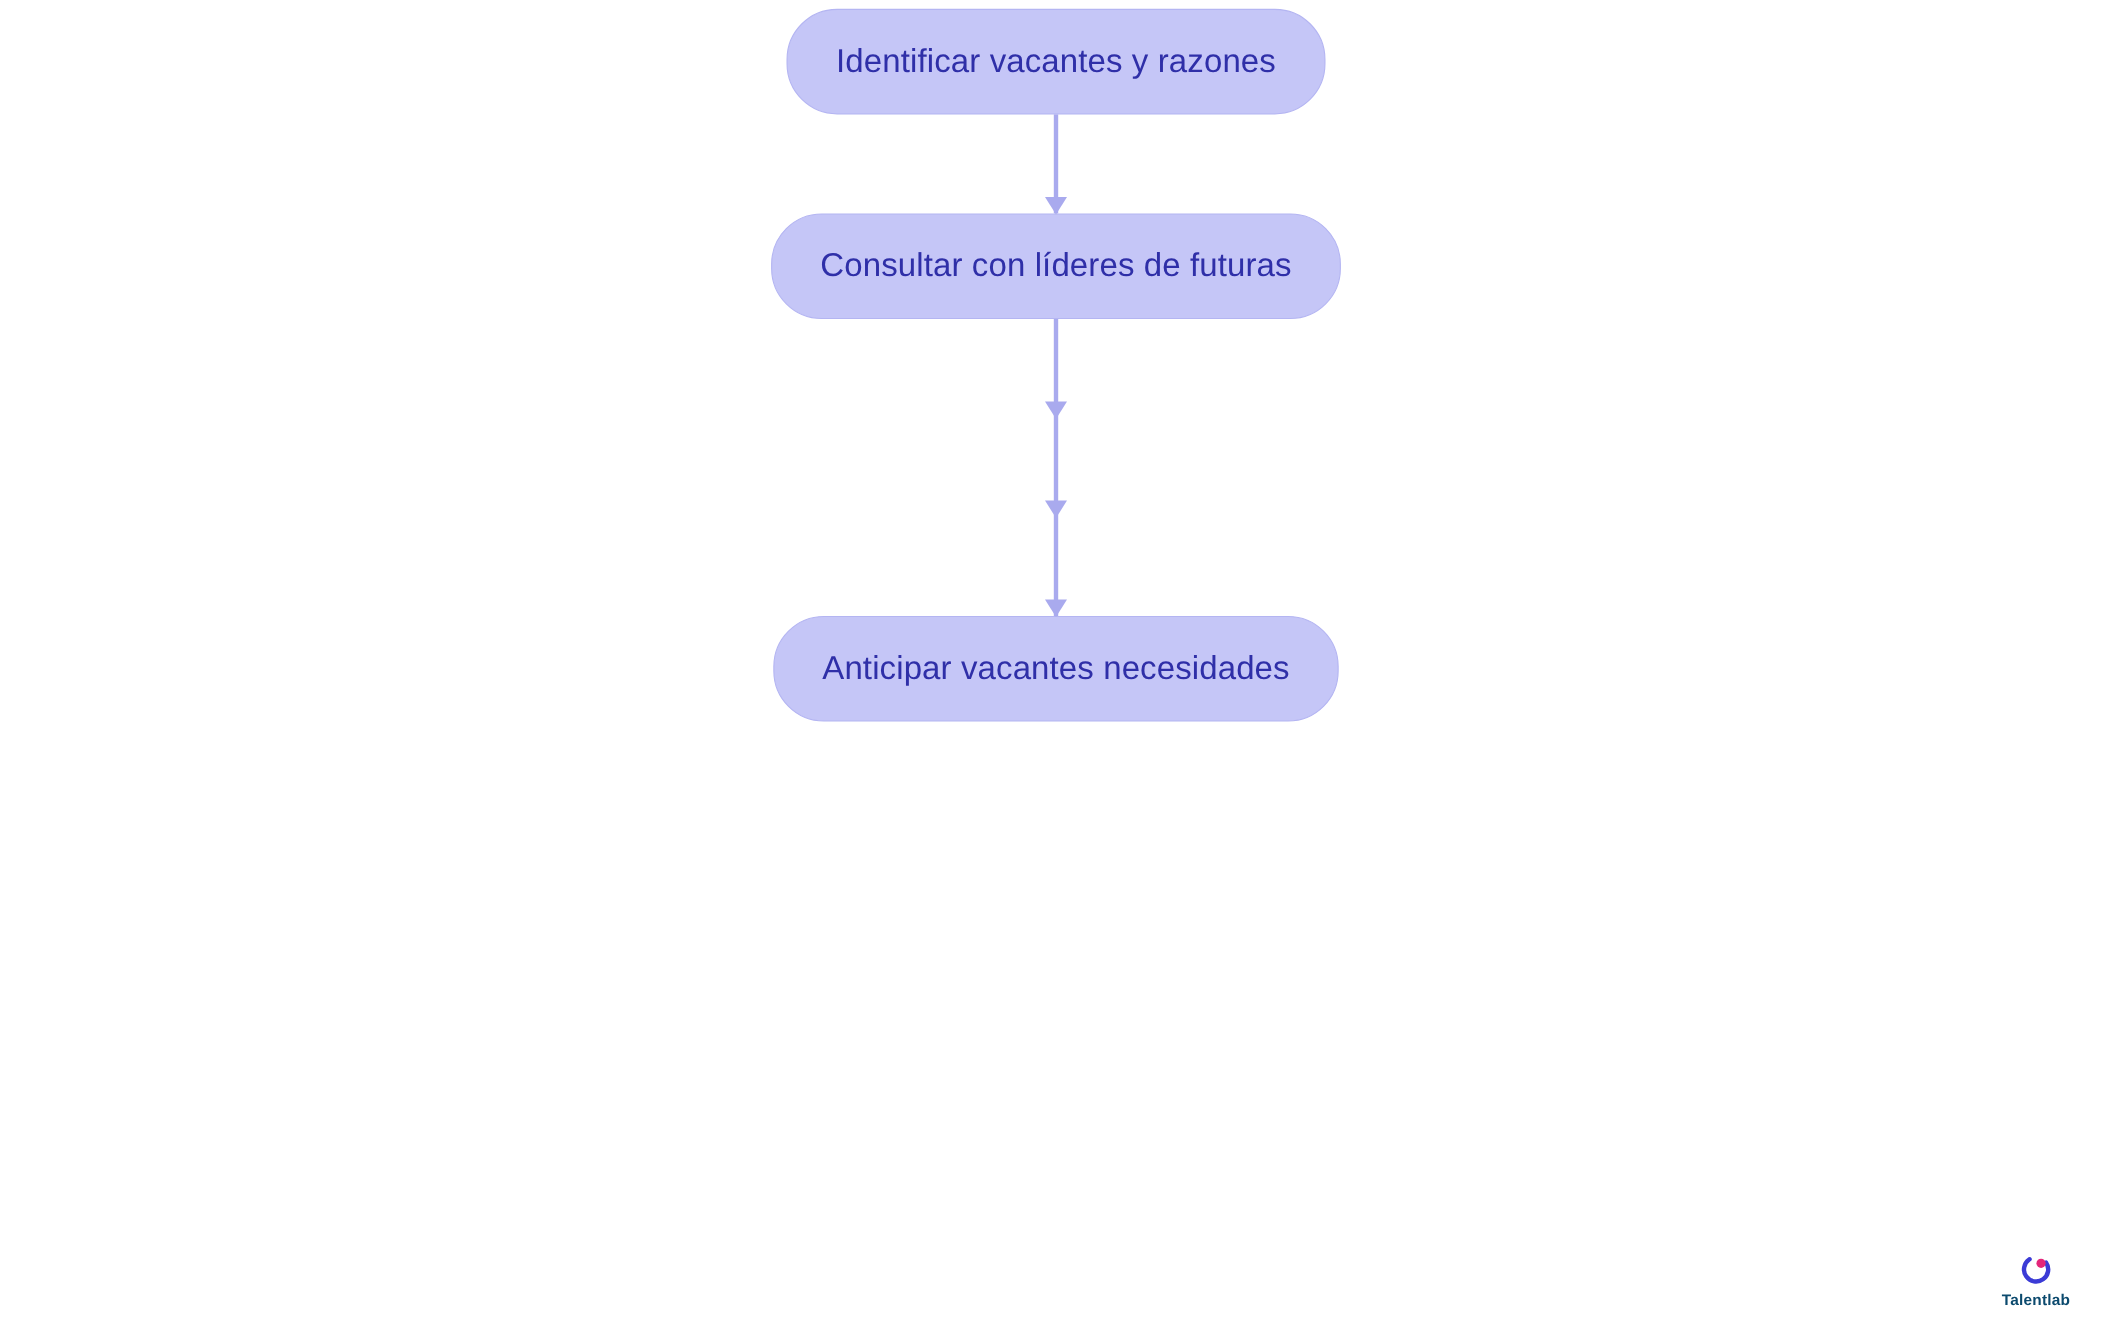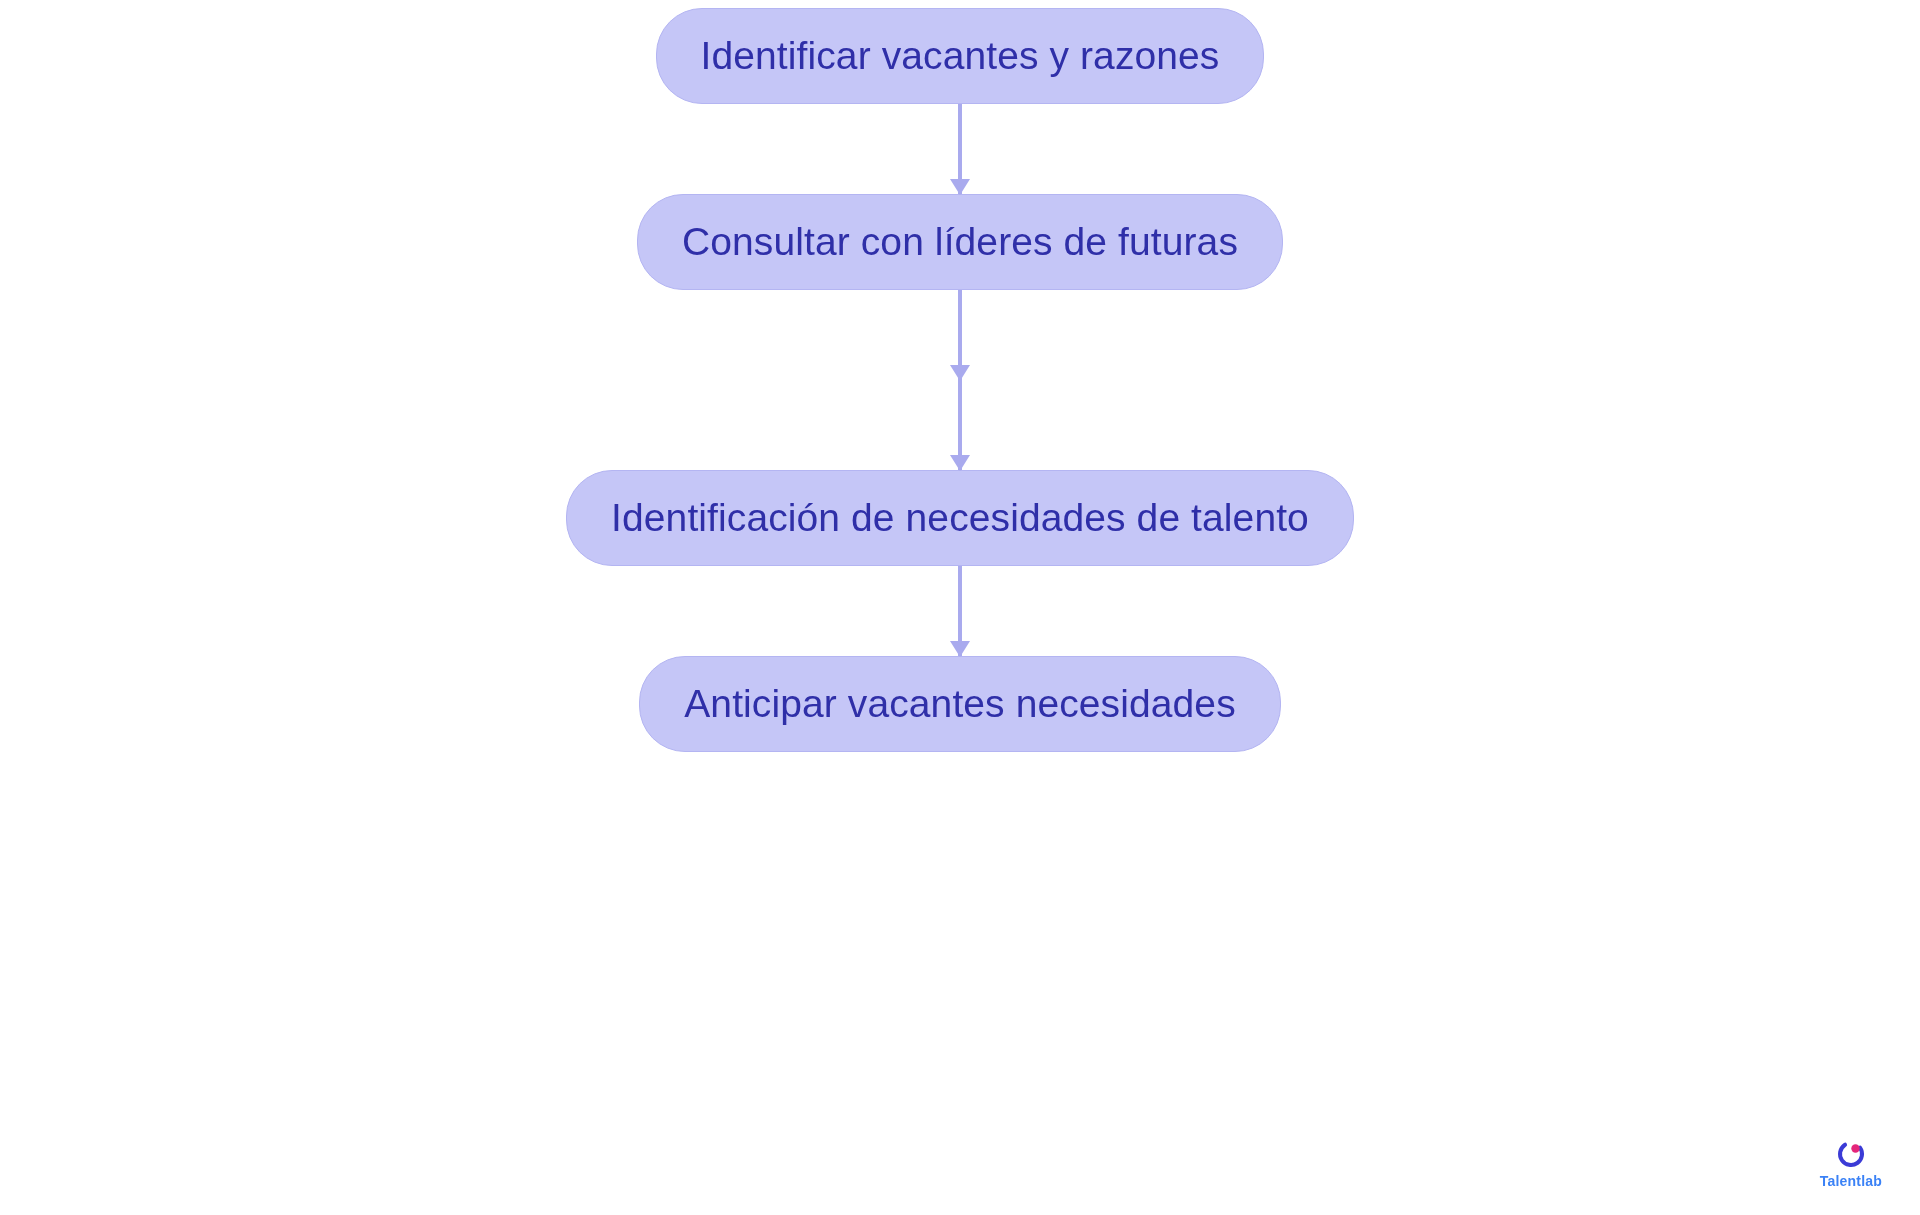--- a/index.html
+++ b/index.html
@@ -35,21 +35,21 @@
 
   .node {
     box-sizing: border-box;
     background: #c5c6f7;
     border: 1px solid #b4b5f2;
     border-radius: 46px;
     display: flex;
     align-items: center;
     justify-content: center;
     color: #2f2fa8;
-    font-size: 39px;
+    font-size: 30px;
     letter-spacing: 0.1px;
     white-space: nowrap;
     padding: 0 44px;
     height: 96px;
   }
 
   .connector {
     width: 4px;
     background: #a9aaee;
     position: relative;
@@ -89,21 +89,21 @@
     gap: 4px;
   }
   #brand .mark {
     width: 30px;
     height: 30px;
     position: relative;
   }
   #brand .brand-name {
     font-size: 14px;
     font-weight: bold;
-    color: #3b82f6;
+    color: #0c4a6e;
     letter-spacing: 0.2px;
   }
 </style>
 </head>
 <body>
 
 <div id="flow-canvas">
 
   <div class="flow-column">
 
@@ -115,23 +115,20 @@
 
     <div class="node n1">
       <span>Consultar con líderes de futuras</span>
     </div>
 
     <div class="connector c1"></div>
 
 
     <div class="connector c2"></div>
 
-    <div class="node n3">
-      <span>Identificación de necesidades de talento</span>
-    </div>
 
     <div class="connector c3"></div>
 
     <div class="node n4">
       <span>Anticipar vacantes necesidades</span>
     </div>
 
   </div>
 
   <div id="brand">

